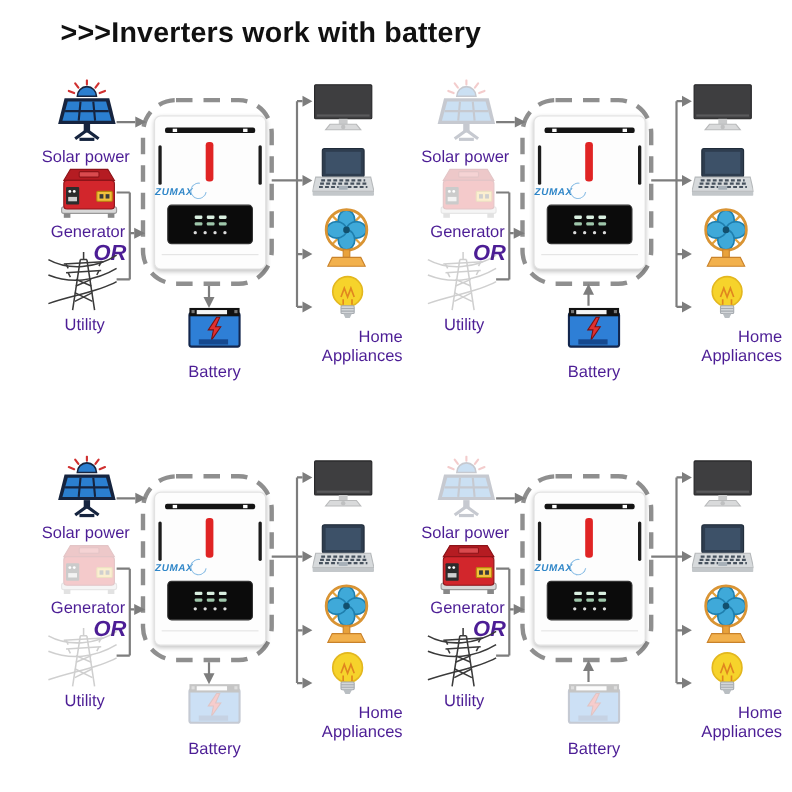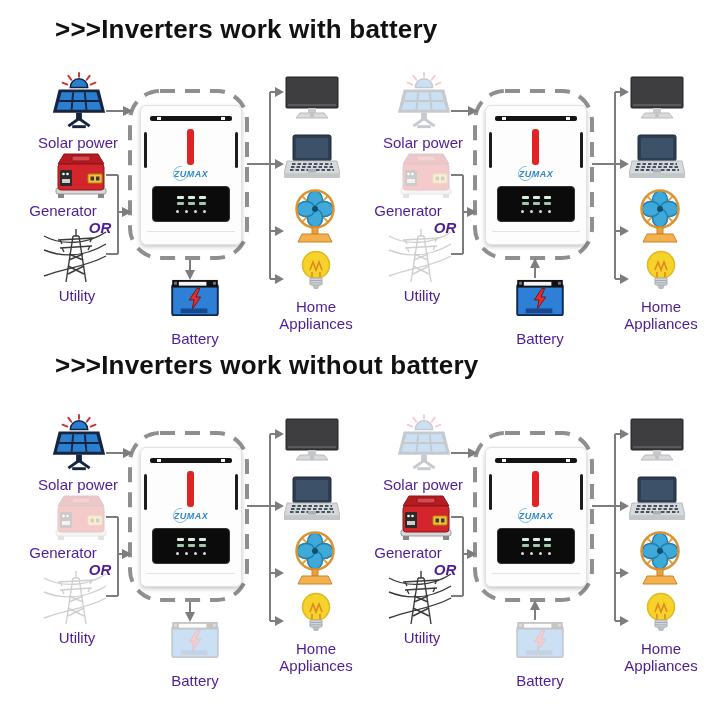--- a/index.html
+++ b/index.html
@@ -16,66 +16,65 @@
   .sec-title{position:absolute;left:55px;font-size:26px;font-weight:700;color:var(--title);
              letter-spacing:.2px;white-space:nowrap;}
   #title-with{top:14px;} #title-without{top:350px;}
   .diagram{position:absolute;width:360px;height:292px;}
   #d0{left:0;top:66px} #d1{left:345px;top:66px} #d2{left:0;top:408px} #d3{left:345px;top:408px}
   .diagram .abs{position:absolute;}
   .lbl{position:absolute;font-size:15px;color:#4c1d95;text-align:center;line-height:1.15;}
   .solar-icon{left:48px;top:6px;width:62px;height:60px;}
   .solar-lbl{left:20px;top:68px;width:116px;}
   .gen-icon{left:50px;top:84px;width:62px;height:50px;}
-  .gen-lbl{left:8px;top:136px;width:110px;}
-  .or-lbl{left:80px;top:153px;width:40px;font-style:italic;font-weight:700;font-size:15px;}
+  .gen-lbl{left:25px;top:136px;width:110px;}
+  .or-lbl{left:80px;top:153px;width:40px;font-style:italic;font-weight:700;font-size:20px;}
   .util-icon{left:42px;top:160px;width:66px;height:58px;}
   .util-lbl{left:37px;top:221px;width:80px;}
   .batt-icon{left:170px;top:213px;width:50px;height:38px;}
   .batt-lbl{left:158px;top:264px;width:74px;}
   .mon-icon{left:284px;top:10px;width:56px;height:46px;}
   .lap-icon{left:284px;top:68px;width:56px;height:48px;}
   .fan-icon{left:292px;top:122px;width:46px;height:58px;}
   .bulb-icon{left:298px;top:184px;width:36px;height:44px;}
-  .home-lbl{left:266px;top:232px;width:100px;}
+  .home-lbl{left:266px;top:232px;width:100px;text-align:right;}
   .wires{left:0;top:0;width:360px;height:292px;pointer-events:none;}
   .faded{opacity:.24;}
   .diagram.arrow-down .batt-up{display:none;}
   .diagram.arrow-up .batt-down{display:none;}
   
   .inverter{left:140px;top:39px;width:100px;height:138px;background:#fdfdfd;
             border:1px solid #e2e2e2;border-radius:6px;box-shadow:0 2px 4px rgba(0,0,0,.22);}
   .inv-topbar{position:absolute;left:9px;right:9px;top:10px;height:5px;background:#141414;border-radius:2px;}
   .inv-topbar::before,.inv-topbar::after{content:"";position:absolute;top:1px;width:4px;height:3px;background:#fff;}
   .inv-topbar::before{left:7px;} .inv-topbar::after{right:7px;}
   .inv-stripe{position:absolute;left:46px;top:23px;width:7px;height:36px;background:var(--stripe-red);border-radius:3px;}
   .inv-slot-l,.inv-slot-r{position:absolute;top:26px;width:3px;height:36px;background:#1c1c1c;border-radius:2px;}
   .inv-slot-l{left:3px;} .inv-slot-r{right:3px;}
-  .inv-logo{position:absolute;left:0;right:0;top:63px;text-align:center;font-size:9px;font-weight:700;
+  .inv-logo{position:absolute;left:0;right:0;top:63px;text-align:left;font-size:9px;font-weight:700;
             font-style:italic;color:var(--brand-blue);letter-spacing:.5px;}
   .inv-logo::before{content:"";position:absolute;left:32px;top:-3px;width:13px;height:13px;
             border:1.5px solid #8fc0e6;border-right-color:transparent;border-radius:50%;
             transform:rotate(-35deg);}
   .inv-display{position:absolute;left:11px;top:80px;width:76px;height:34px;background:#0b0b0b;
             border:1px solid #333;border-radius:4px;display:flex;flex-direction:column;
             align-items:center;justify-content:center;gap:3px;}
   .led-row{display:flex;gap:4px;} .seg{width:7px;height:3px;background:#d9efe0;border-radius:1px;}
   .led-row.dim .seg{background:#9fc7ab;}
   .dot-row{display:flex;gap:6px;margin-top:2px;} .dot{width:3px;height:3px;border-radius:50%;background:#dcdcdc;}
   .inv-line{position:absolute;left:6px;right:6px;bottom:12px;height:1px;background:#e3e3e3;}
   svg .ln{stroke:var(--connector);stroke-width:2;fill:none;}
   svg .hd{fill:var(--connector);stroke:none;}
   svg .dash{fill:none;stroke:var(--dashed-border);stroke-width:4;}
 </style>
 </head>
 <body>
 
 <div id="canvas">
   <div class="sec-title" id="title-with">&gt;&gt;&gt;Inverters work with battery</div>
-  <div class="sec-title" id="title-without">&gt;&gt;&gt;Inverters work without battery</div>
 
   <div class="diagram arrow-down" id="d0">
     <svg class="abs wires" viewBox="0 0 360 292">
       <rect class="dash" x="130" y="25" width="117" height="167" rx="30" stroke-dasharray="15 10"></rect>
       <path class="ln" d="M106,45 H123"></path>
         <polygon class="hd" points="123,40 133,45 123,50"></polygon>
       <path class="ln" d="M106,109 H118 M106,188 H118 M118,109 V188 M118,146 H122"></path>
       <polygon class="hd" points="122,141 132,146 122,151"></polygon>
       <path class="ln" d="M247,98 H270 M270,26 V213 M270,26 H275 M270,98 H275 M270,165 H275 M270,213 H275"></path>
       <polygon class="hd" points="275,21 284,26 275,31"></polygon>

